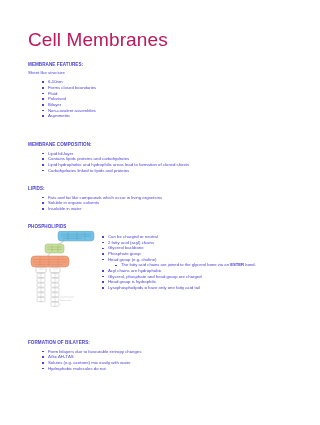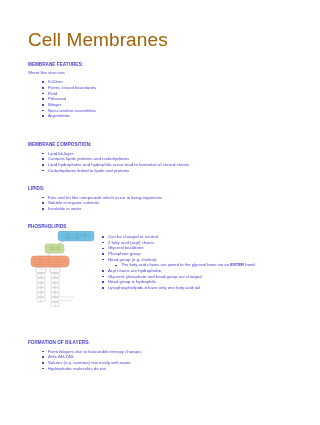--- a/index.html
+++ b/index.html
@@ -21,21 +21,21 @@
     background: #ffffff;
     padding: 0;
     box-sizing: border-box;
   }
   .doc-title {
     position: absolute;
     left: 28px;
     top: 30px;
     font-size: 19px;
     font-weight: 400;
-    color: #a16207;
+    color: #be185d;
     letter-spacing: 0.1px;
     line-height: 1;
   }
   .section-heading {
     font-size: 4.6px;
     font-weight: bold;
     color: #4a42d0;
     letter-spacing: 0.05px;
     margin: 0;
     line-height: 1.1;

